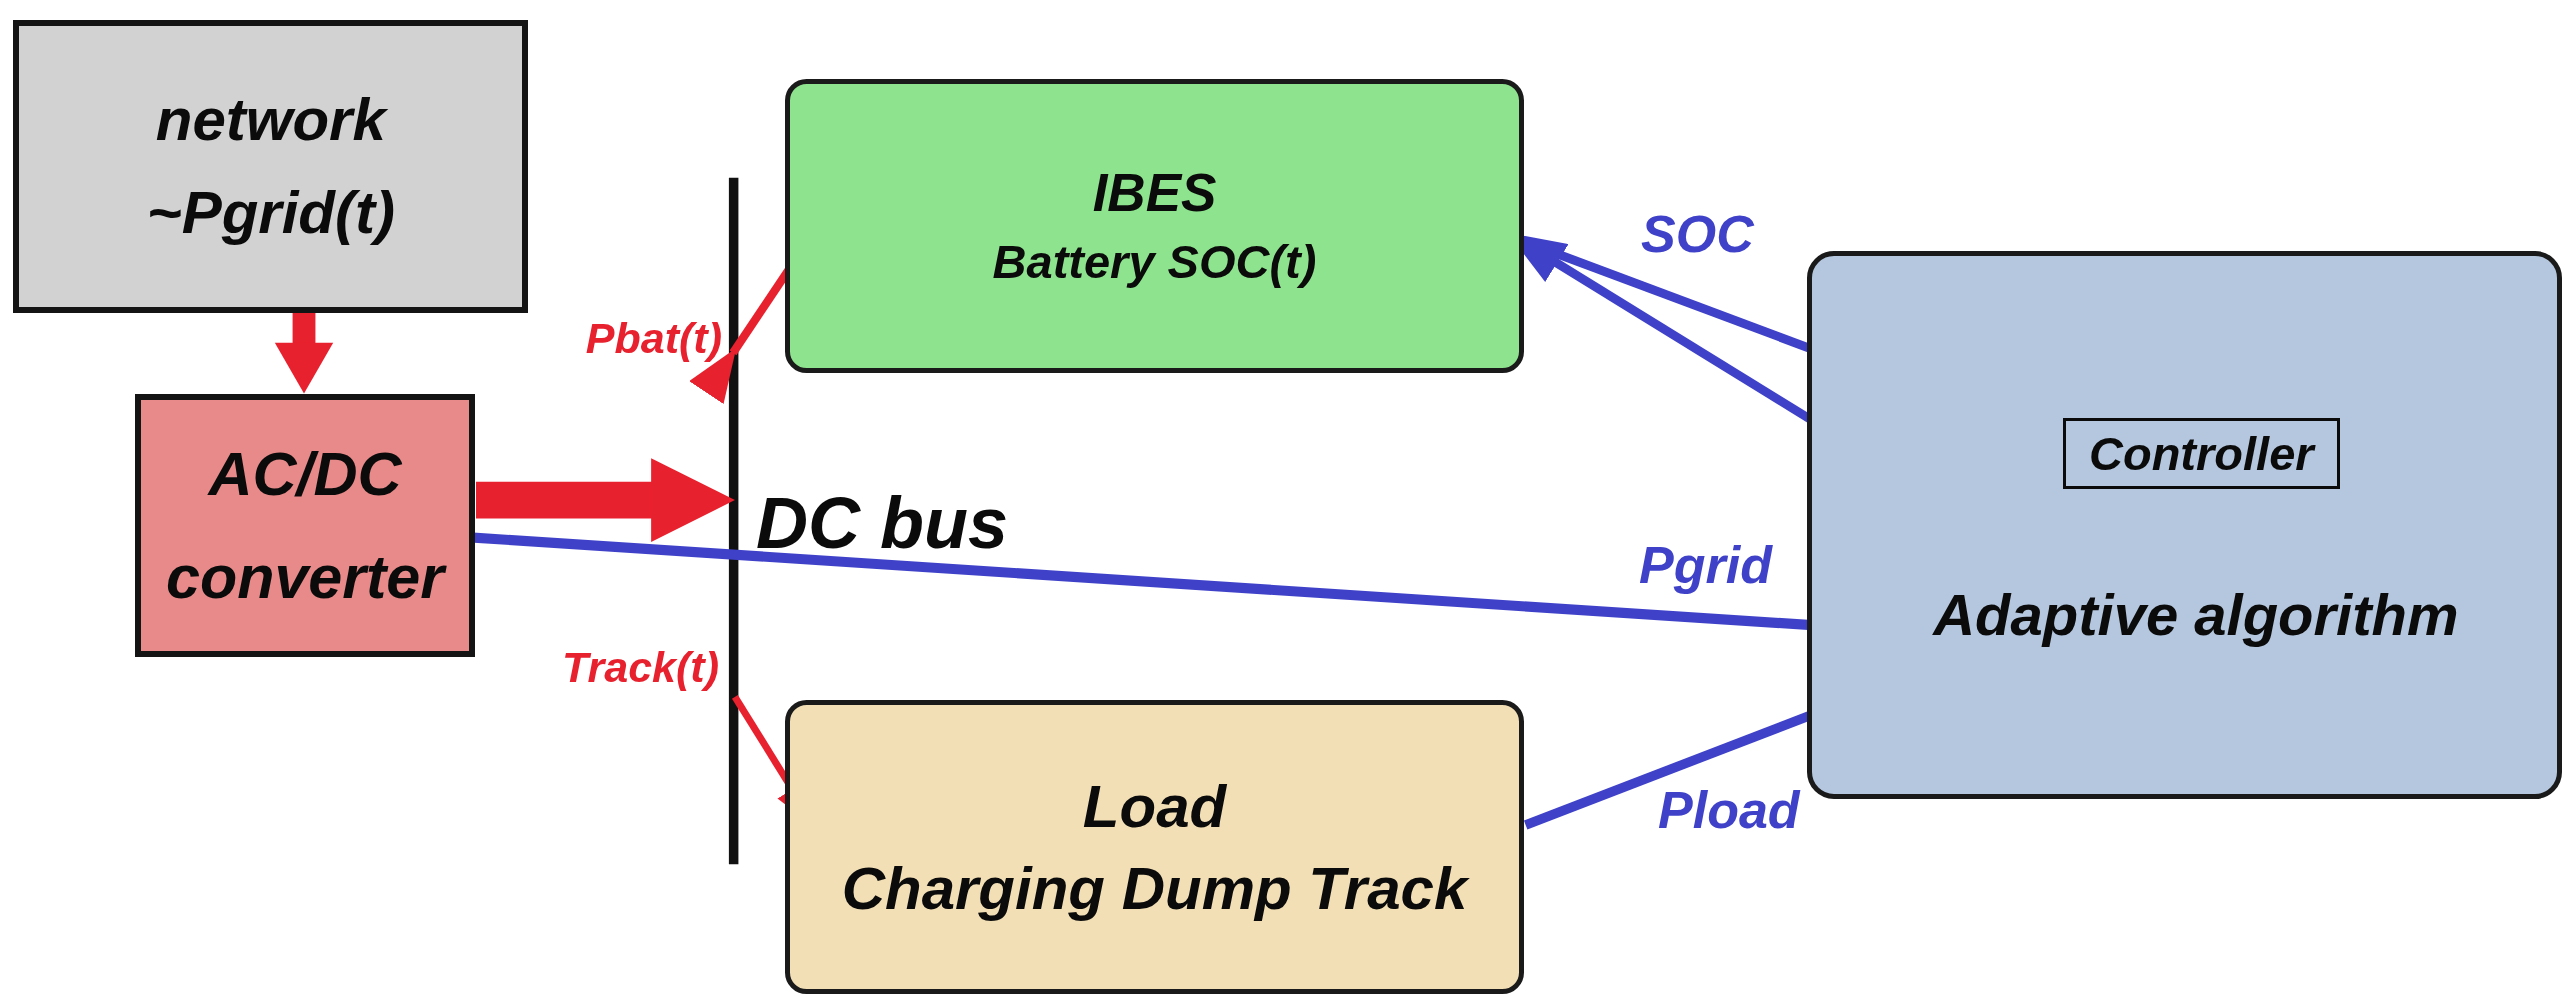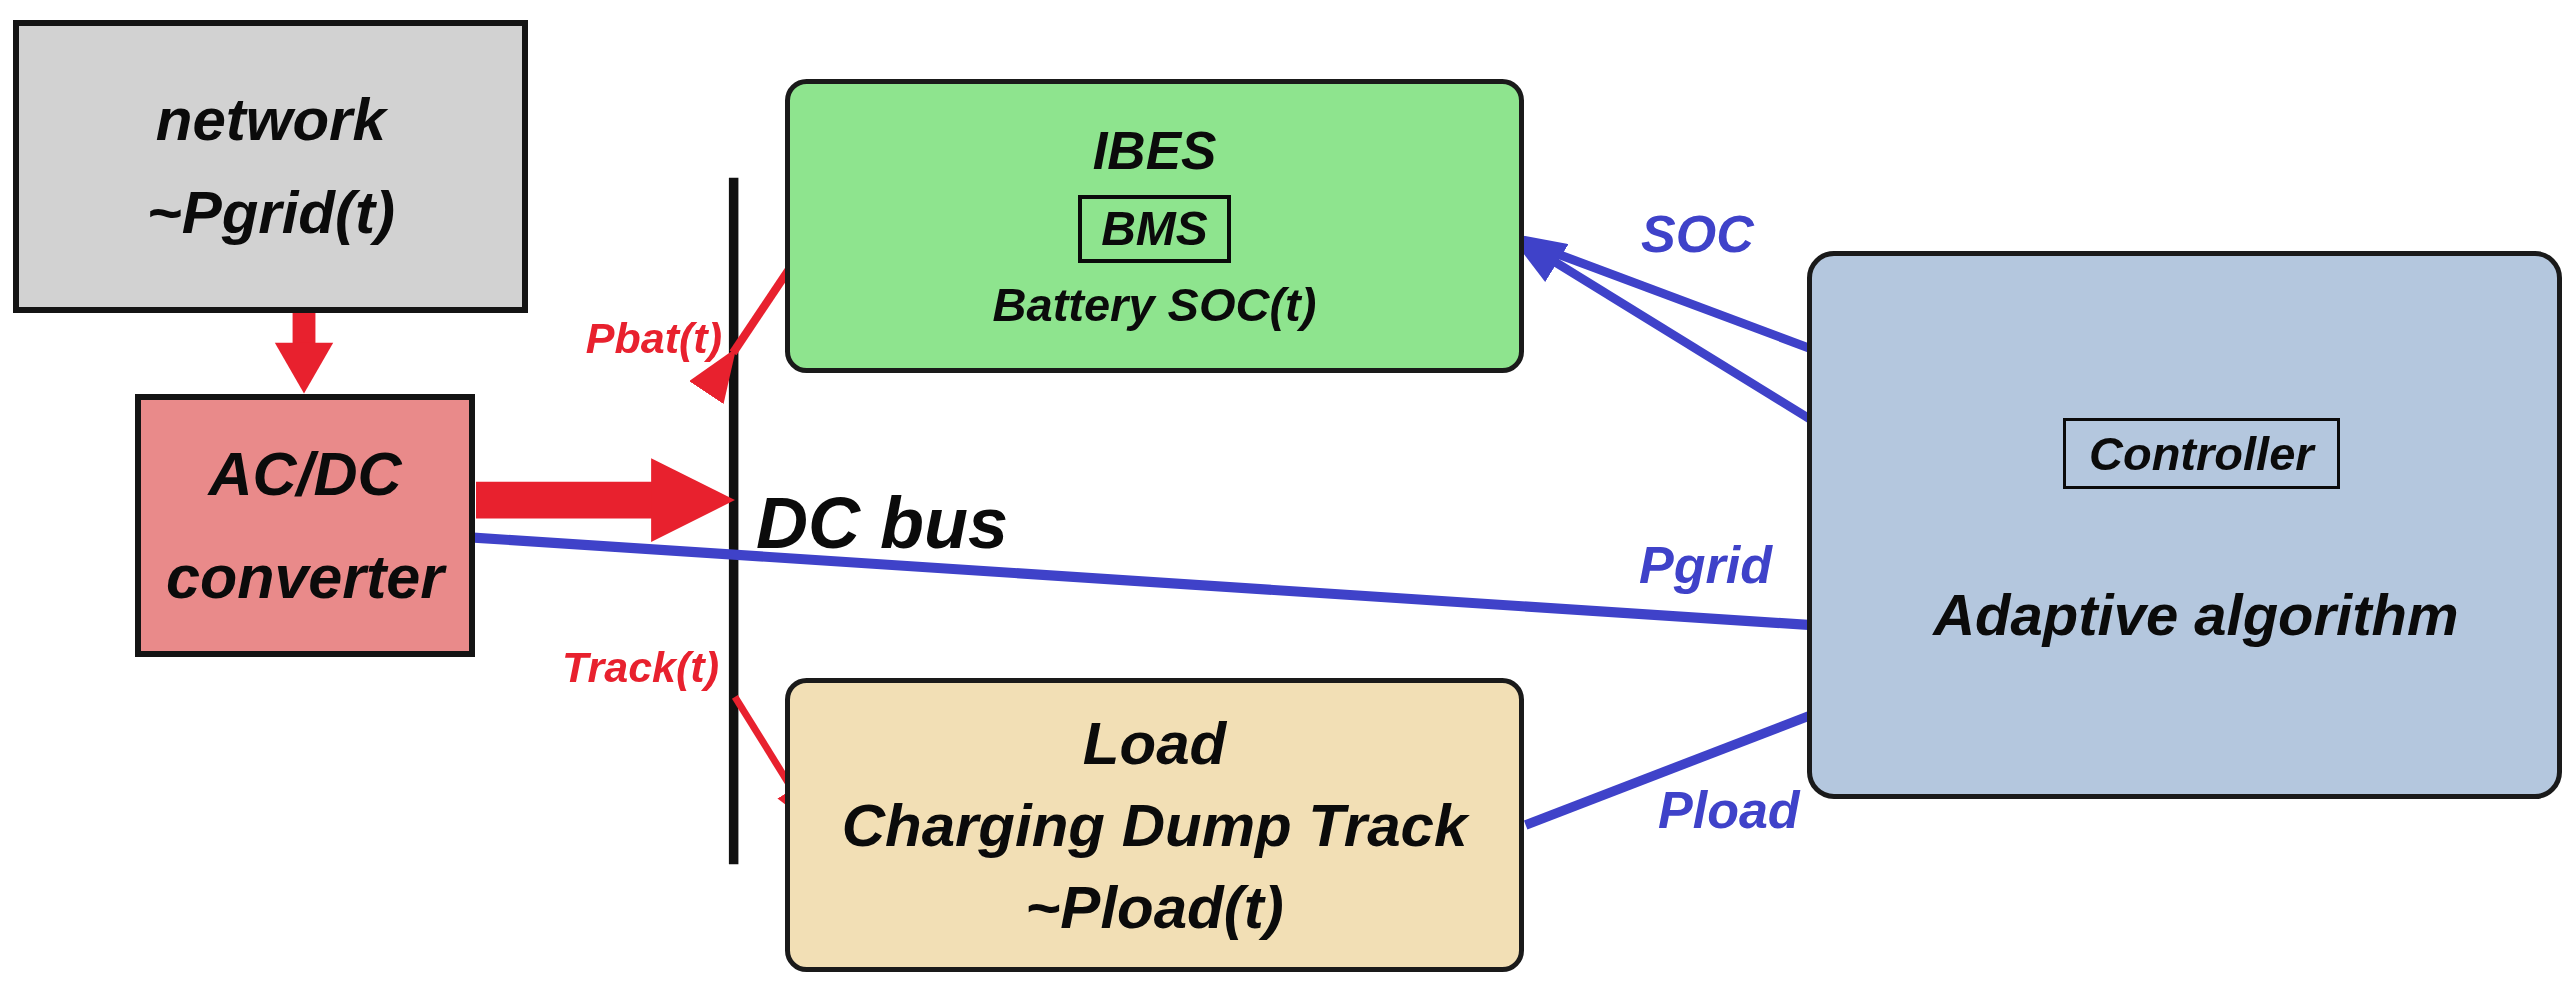--- a/index.html
+++ b/index.html
@@ -56,21 +56,21 @@
   .inner-rect {
     display: inline-block;
     border: 4.4px solid #0b0b0b;
     padding: 5.1px 19px;
     font-size: 48px;
     font-weight: 700;
     font-style: italic;
     background: transparent;
   }
   .load-box {
-    left: 785px; top: 678px; width: 739px; height: 294px;
+    left: 785px; top: 700px; width: 739px; height: 294px;
     background: var(--box-tan, #f2dfb5);
     border: 5.7px solid #1a1a1a;
     border-radius: 21.6px;
     font-size: 60px;
     row-gap: 19px;
   }
   .controller-box {
     left: 1807px; top: 251px; width: 755px; height: 548px;
     background: var(--box-blue, #b4c7de);
     border: 5.7px solid #1a1a1a;
@@ -161,28 +161,26 @@
     <div>~Pgrid(t)</div>
   </div>
 
   <div class="box converter-box">
     <div>AC/DC</div>
     <div>converter</div>
   </div>
 
   <div class="box ibes-box">
     <div>IBES</div>
-    <div class="inner-rect">BMS</div>
     <div class="subtitle">Battery SOC(t)</div>
   </div>
 
   <div class="box load-box">
     <div>Load</div>
     <div>Charging Dump Track</div>
-    <div>~Pload(t)</div>
   </div>
 
   <div class="box controller-box">
     <div class="inner-rect controller-rect">Controller</div>
     <div class="controller-subtitle">Adaptive algorithm</div>
   </div>
 
   <div class="flow-label red-label pbat-label">Pbat(t)</div>
   <div class="flow-label red-label pload-red-label">Track(t)</div>
   <div class="flow-label black-label dcbus-label">DC bus</div>

